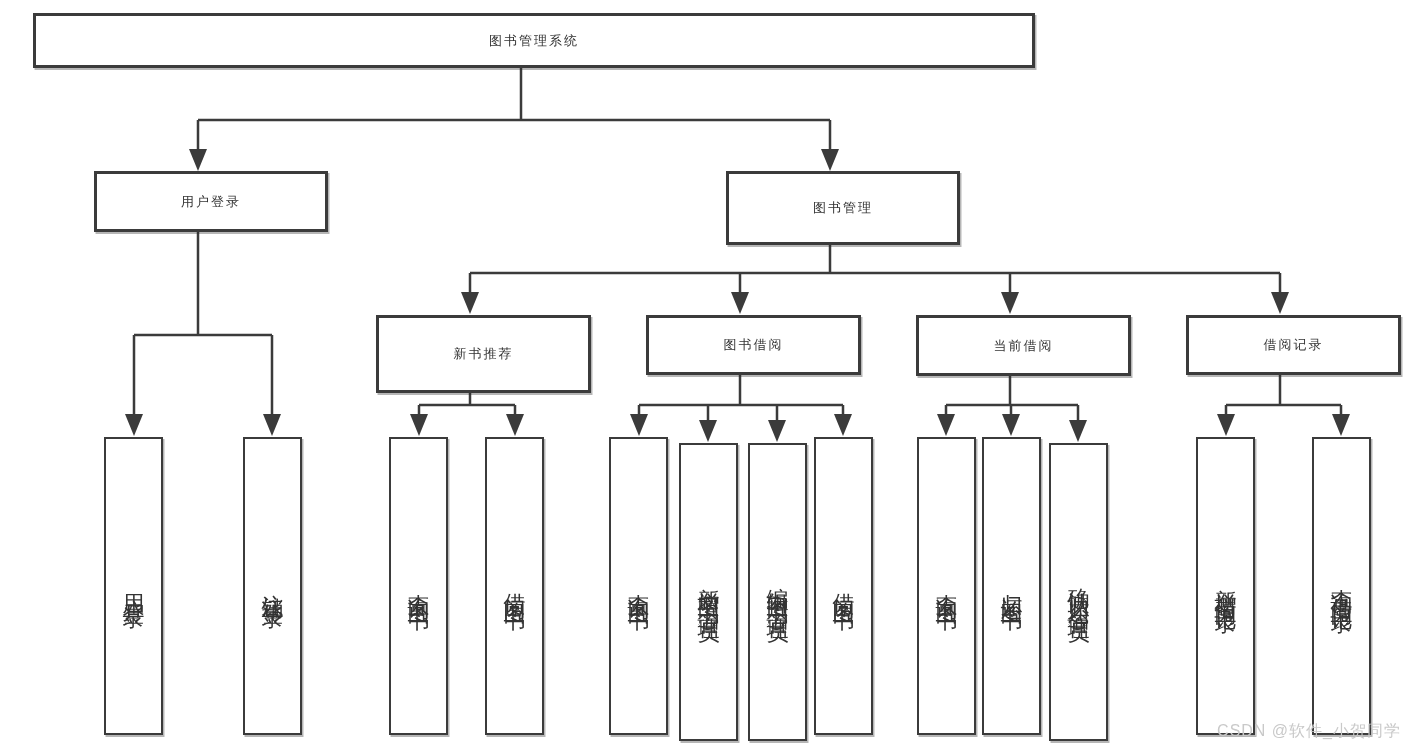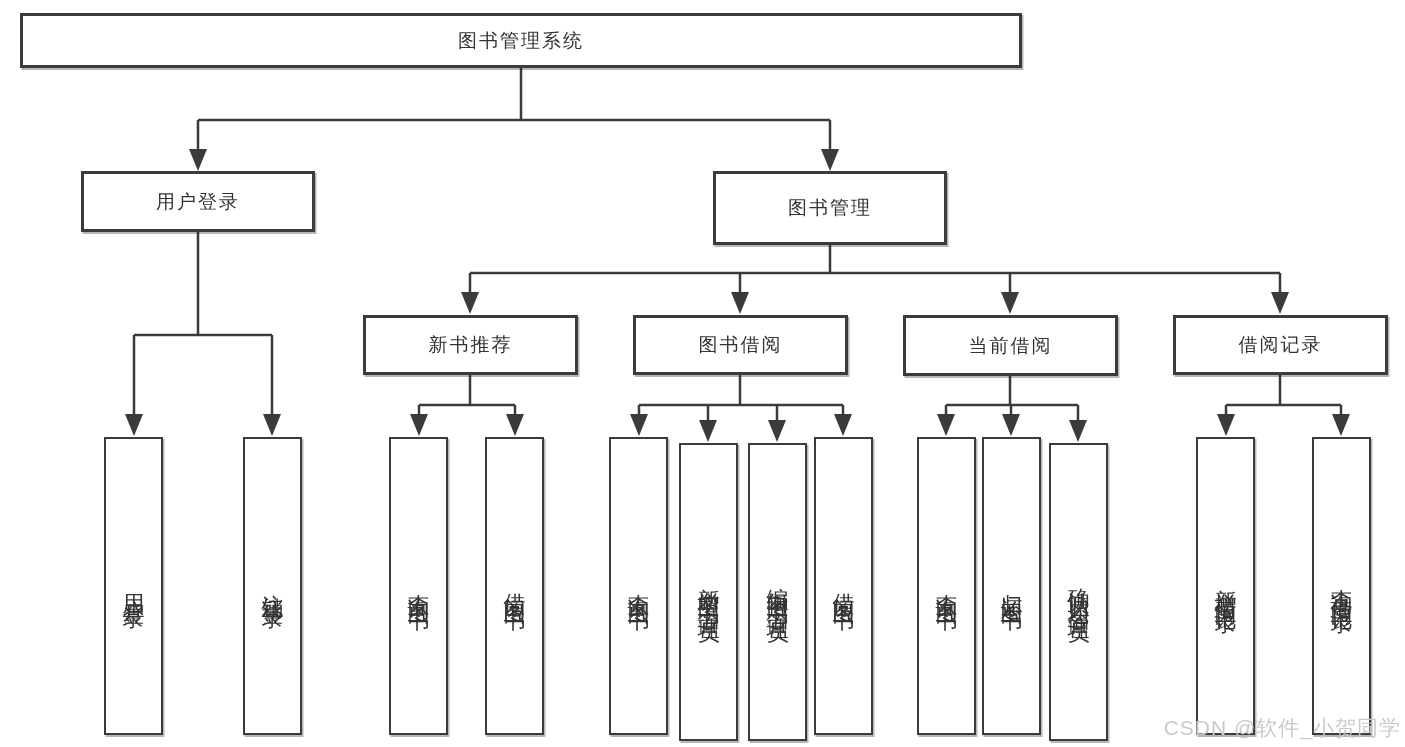--- a/index.html
+++ b/index.html
@@ -15,53 +15,54 @@
     position:absolute;left:0;top:0;width:1405px;height:747px;
     color:var(--line,#3b3b3b);
     pointer-events:none;
   }
   .node{
     position:absolute;
     box-sizing:border-box;
     border:3px solid var(--line,#3b3b3b);
     background:#fff;
     display:flex;align-items:center;justify-content:center;
-    font-size:19px;
+    font-size:13px;
     letter-spacing:2px;
     box-shadow:1.5px 2px 0 rgba(45,45,45,.35);
     white-space:nowrap;
+    margin-left:13px;
   }
   .leaf{
     position:absolute;
     box-sizing:border-box;
     width:59px;height:298px;
     border:2.5px solid var(--line,#3b3b3b);
     background:#fff;
     display:flex;align-items:center;justify-content:center;
     writing-mode:vertical-rl;
     text-orientation:mixed;
     font-size:22px;
     line-height:1;
     letter-spacing:5px;
     box-shadow:1.5px 2px 0 rgba(45,45,45,.35);
     overflow:hidden;
   }
   .watermark{
     position:absolute;
     right:4px;bottom:5px;
-    font-size:21px;
+    font-size:16px;
     color:var(--wm,#c9c9c9);
     letter-spacing:1px;
     z-index:10;
   }
   
   .n-root{left:20px;top:13px;width:1002px;height:55px;}
   .n-user-login{left:81px;top:171px;width:234px;height:61px;}
   .n-book-mgmt{left:713px;top:171px;width:234px;height:74px;}
-  .n-new-book{left:363px;top:315px;width:215px;height:60px;}
+  .n-new-book{left:363px;top:315px;width:215px;height:78px;}
   .n-book-borrow{left:633px;top:315px;width:215px;height:60px;}
   .n-current-borrow{left:903px;top:315px;width:215px;height:61px;}
   .n-borrow-records{left:1173px;top:315px;width:215px;height:60px;}
   
   .l1{left:104px;top:437px;}
   .l2{left:243px;top:437px;}
   .l3{left:389px;top:437px;}
   .l4{left:485px;top:437px;}
   .l5{left:609px;top:437px;}
   .l6{left:679px;top:443px;}

